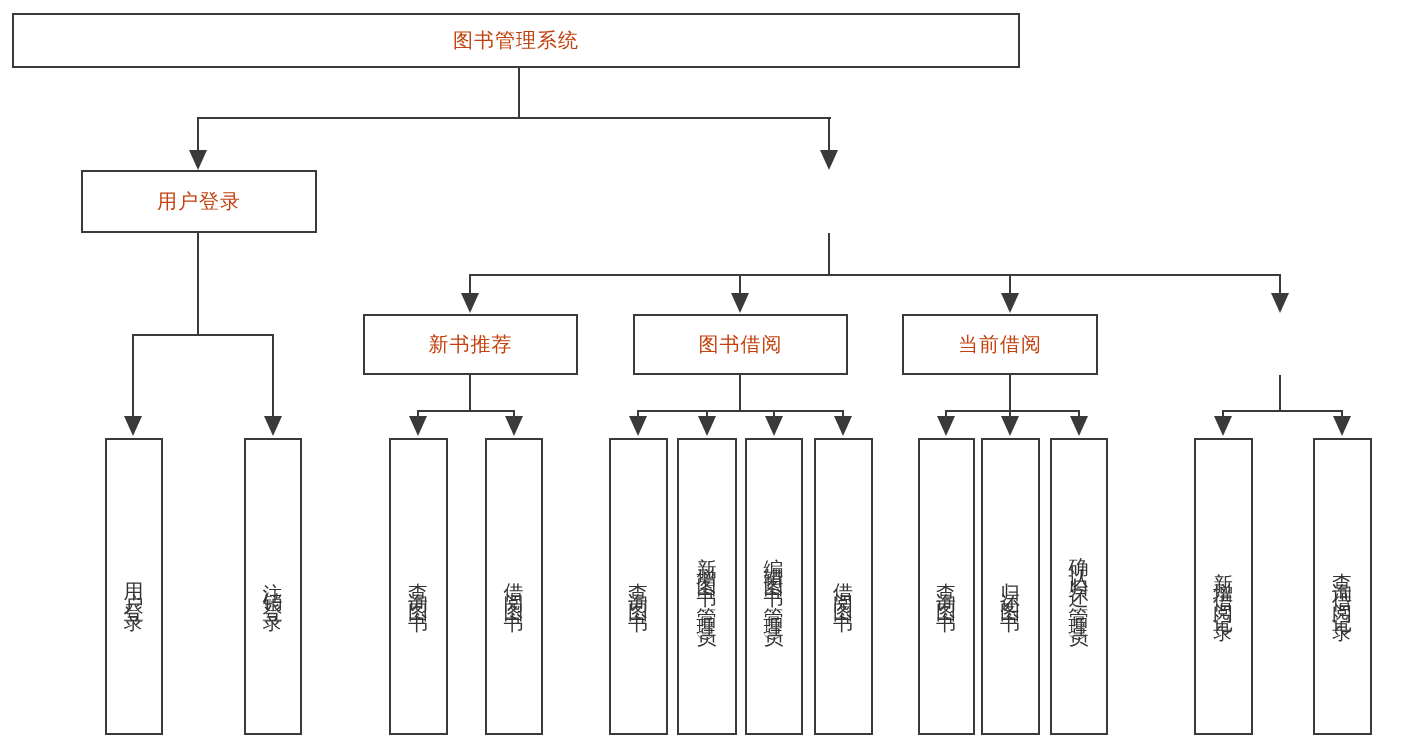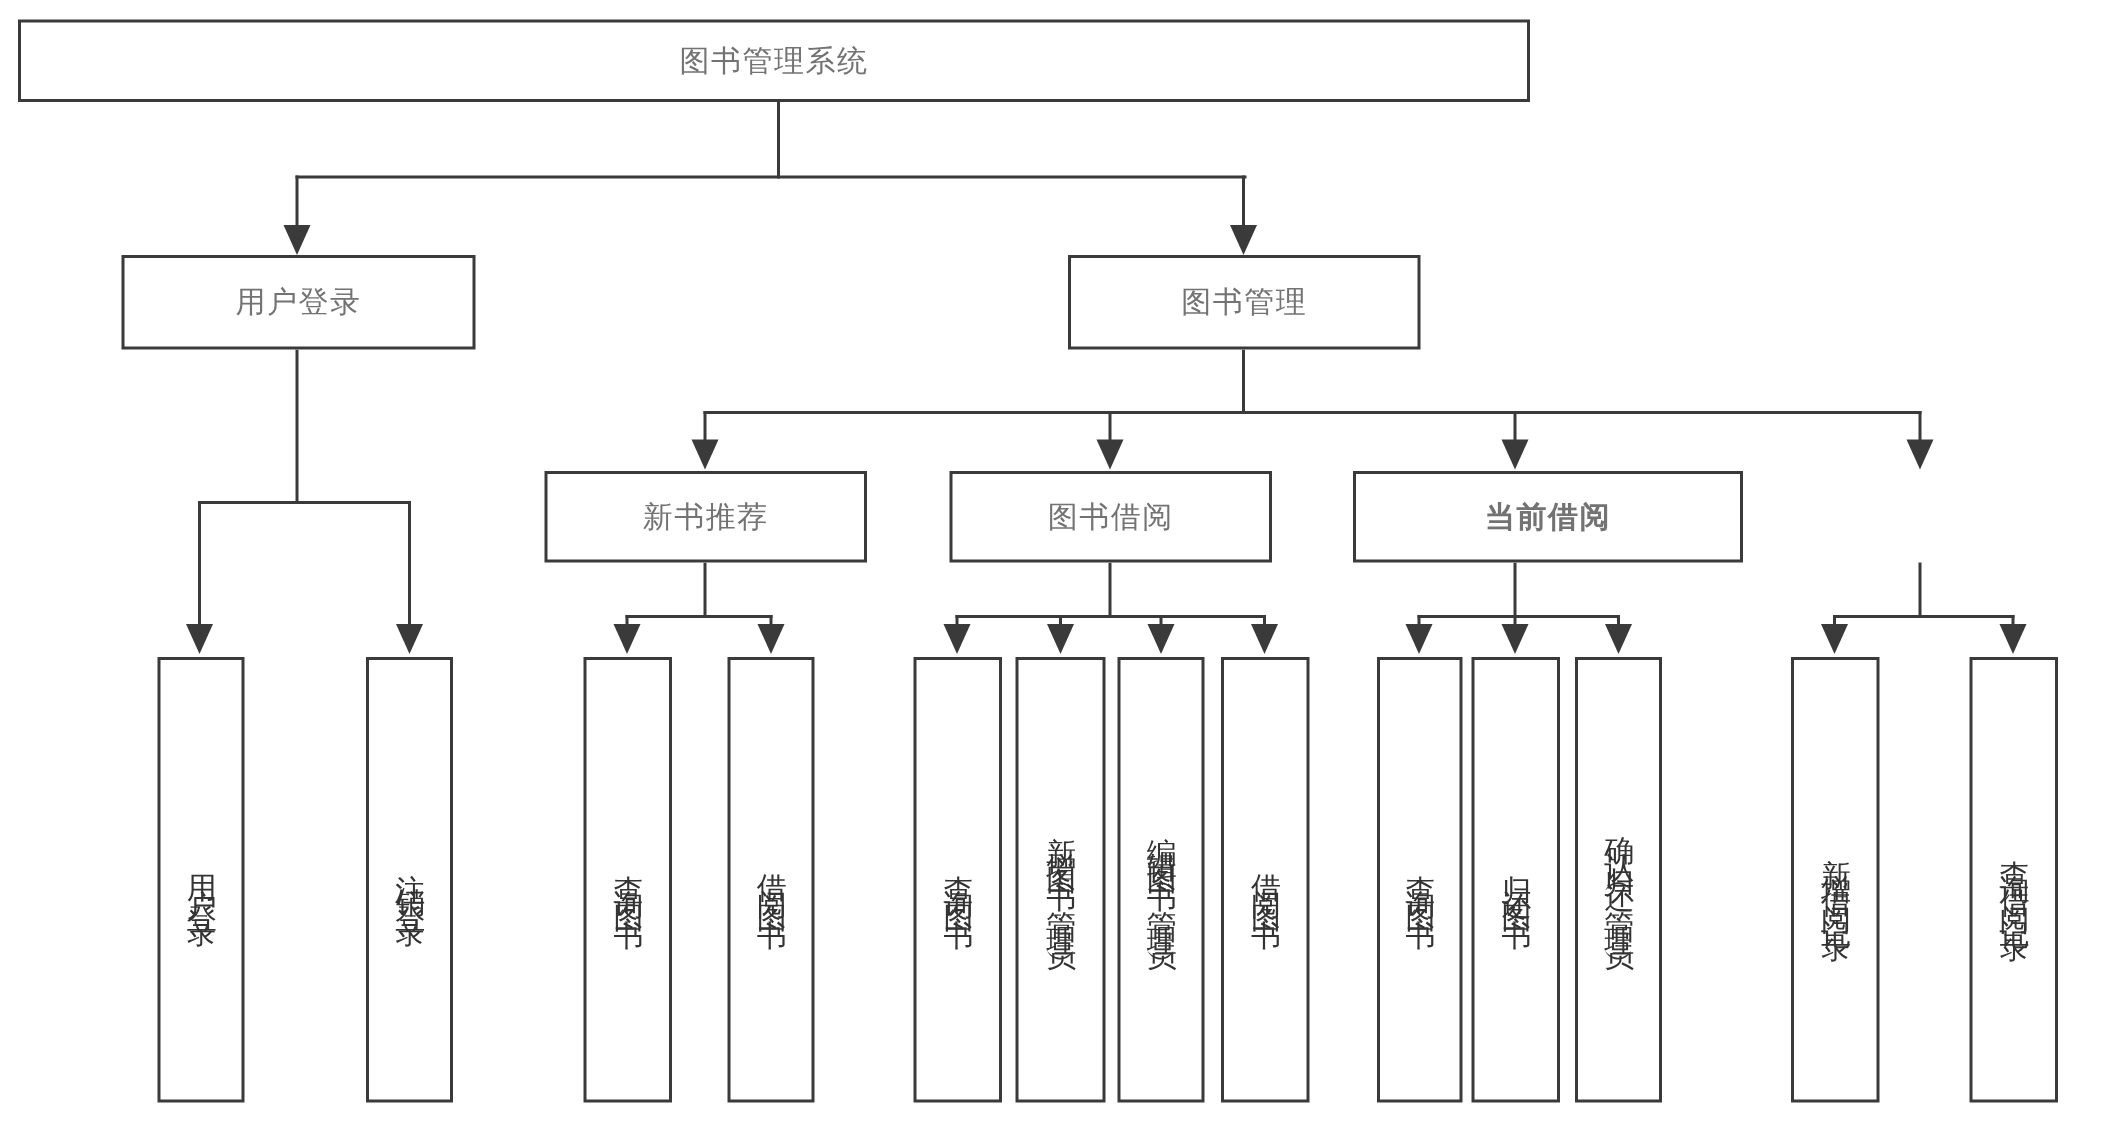--- a/index.html
+++ b/index.html
@@ -6,21 +6,21 @@
   #canvas {
     position:relative; width:1405px; height:747px;
     background:#ffffff; overflow:hidden;
     font-family:"Liberation Sans", sans-serif;
     color:#333333;
   }
   .box {
     position:absolute; box-sizing:border-box;
     background:#ffffff; border:2px solid #3a3a3a;
     display:flex; align-items:center; justify-content:center;
-    font-size:20px; color:#737373; letter-spacing:1px;
+    font-size:20px; color:#c2410c; letter-spacing:1px;
     z-index:2;
   }
   .root-box { border-width:2px; }
   .vbox {
     position:absolute; box-sizing:border-box;
     background:#ffffff; border:2px solid #3a3a3a;
     display:flex; align-items:center; justify-content:center;
     z-index:2;
   }
   .vbox span {
@@ -55,23 +55,20 @@
   <div class="vl" style="left:518px; top:68px; width:2px; height:51px;"></div>
   <div class="hl" style="left:197px; top:117px; width:634px; height:2px;"></div>
   <div class="vl" style="left:197px; top:117px; width:2px; height:36px;"></div>
   <div class="arr" style="left:189px; top:150px;"></div>
   <div class="vl" style="left:828px; top:117px; width:2px; height:36px;"></div>
   <div class="arr" style="left:820px; top:150px;"></div>
 
   <div class="box" style="left:81px; top:170px; width:236px; height:63px;">
     <span>用户登录</span>
   </div>
-  <div class="box" style="left:712px; top:170px; width:235px; height:63px;">
-    <span>图书管理</span>
-  </div>
 
   <div class="vl" style="left:197px; top:233px; width:2px; height:103px;"></div>
   <div class="hl" style="left:132px; top:334px; width:142px; height:2px;"></div>
   <div class="vl" style="left:132px; top:334px; width:2px; height:84px;"></div>
   <div class="arr" style="left:124px; top:416px;"></div>
   <div class="vl" style="left:272px; top:334px; width:2px; height:84px;"></div>
   <div class="arr" style="left:264px; top:416px;"></div>
 
   <div class="vl" style="left:828px; top:233px; width:2px; height:43px;"></div>
   <div class="hl" style="left:469px; top:274px; width:812px; height:2px;"></div>
@@ -83,21 +80,21 @@
   <div class="arr" style="left:1001px; top:293px;"></div>
   <div class="vl" style="left:1279px; top:274px; width:2px; height:22px;"></div>
   <div class="arr" style="left:1271px; top:293px;"></div>
 
   <div class="box" style="left:363px; top:314px; width:215px; height:61px;">
     <span>新书推荐</span>
   </div>
   <div class="box" style="left:633px; top:314px; width:215px; height:61px;font-family:Liberation Serif, serif;">
     <span>图书借阅</span>
   </div>
-  <div class="box" style="left:902px; top:314px; width:260px; height:61px;font-weight:bold;">
+  <div class="box" style="left:902px; top:314px; width:196px; height:61px;">
     <span>当前借阅</span>
   </div>
 
   <div class="vl" style="left:469px; top:375px; width:2px; height:37px;"></div>
   <div class="hl" style="left:417px; top:410px; width:98px; height:2px;"></div>
   <div class="vl" style="left:417px; top:410px; width:2px; height:10px;"></div>
   <div class="arr" style="left:409px; top:416px;"></div>
   <div class="vl" style="left:513px; top:410px; width:2px; height:10px;"></div>
   <div class="arr" style="left:505px; top:416px;"></div>
 

